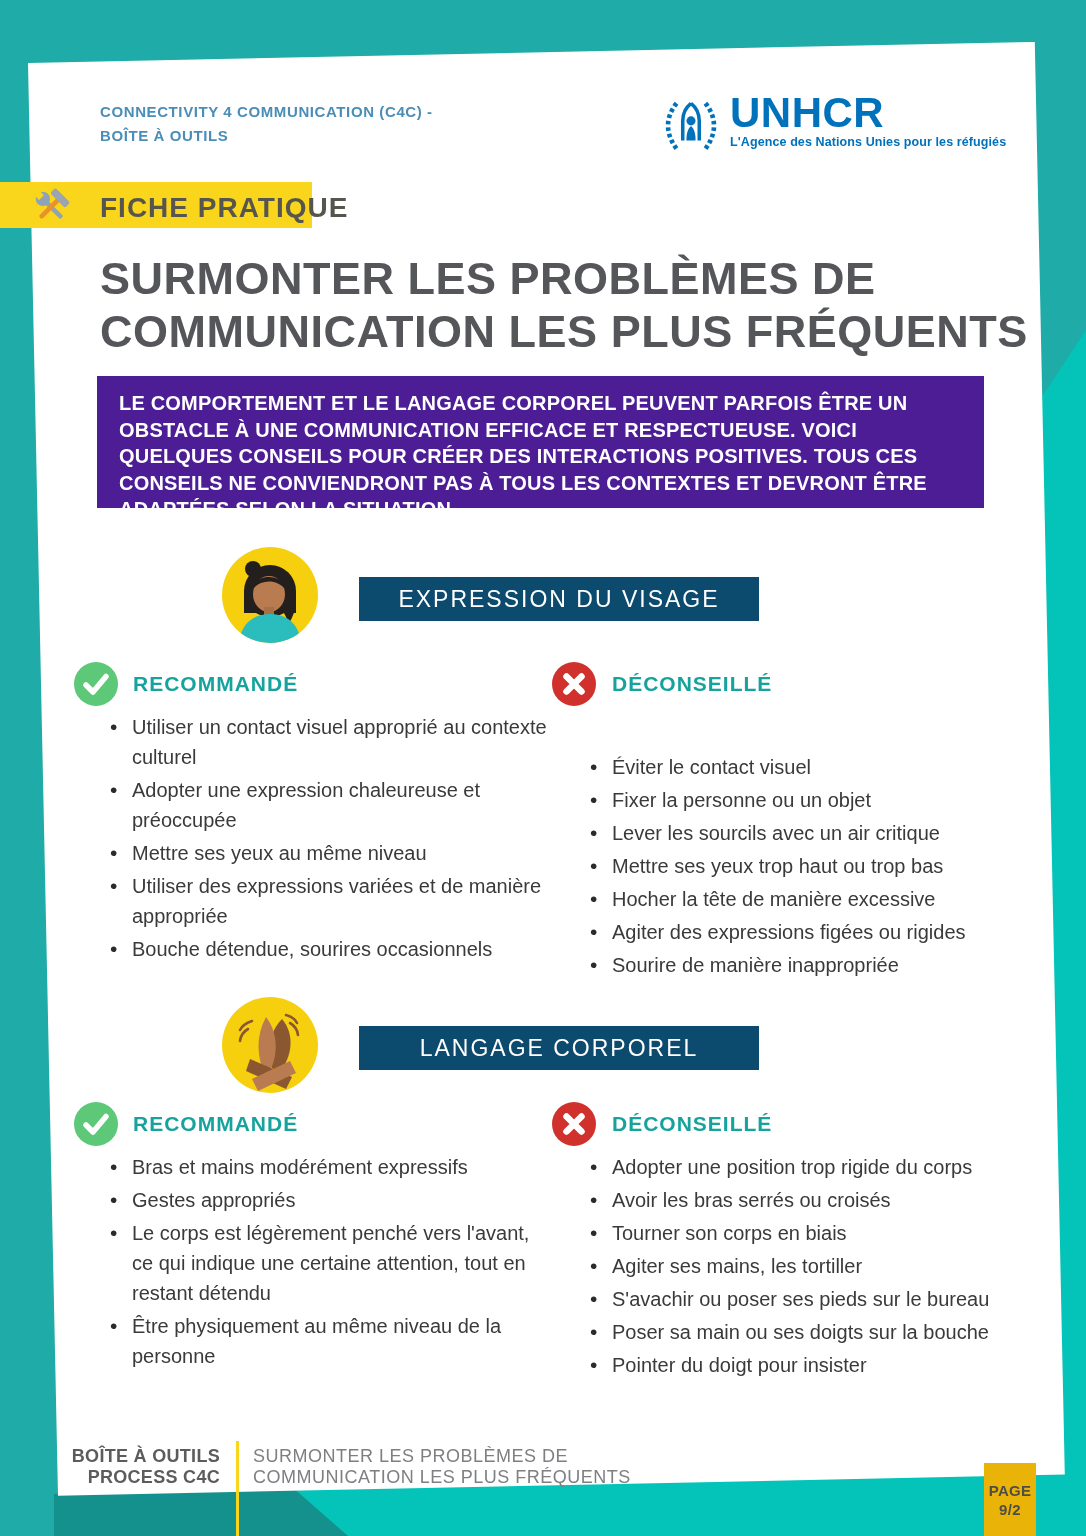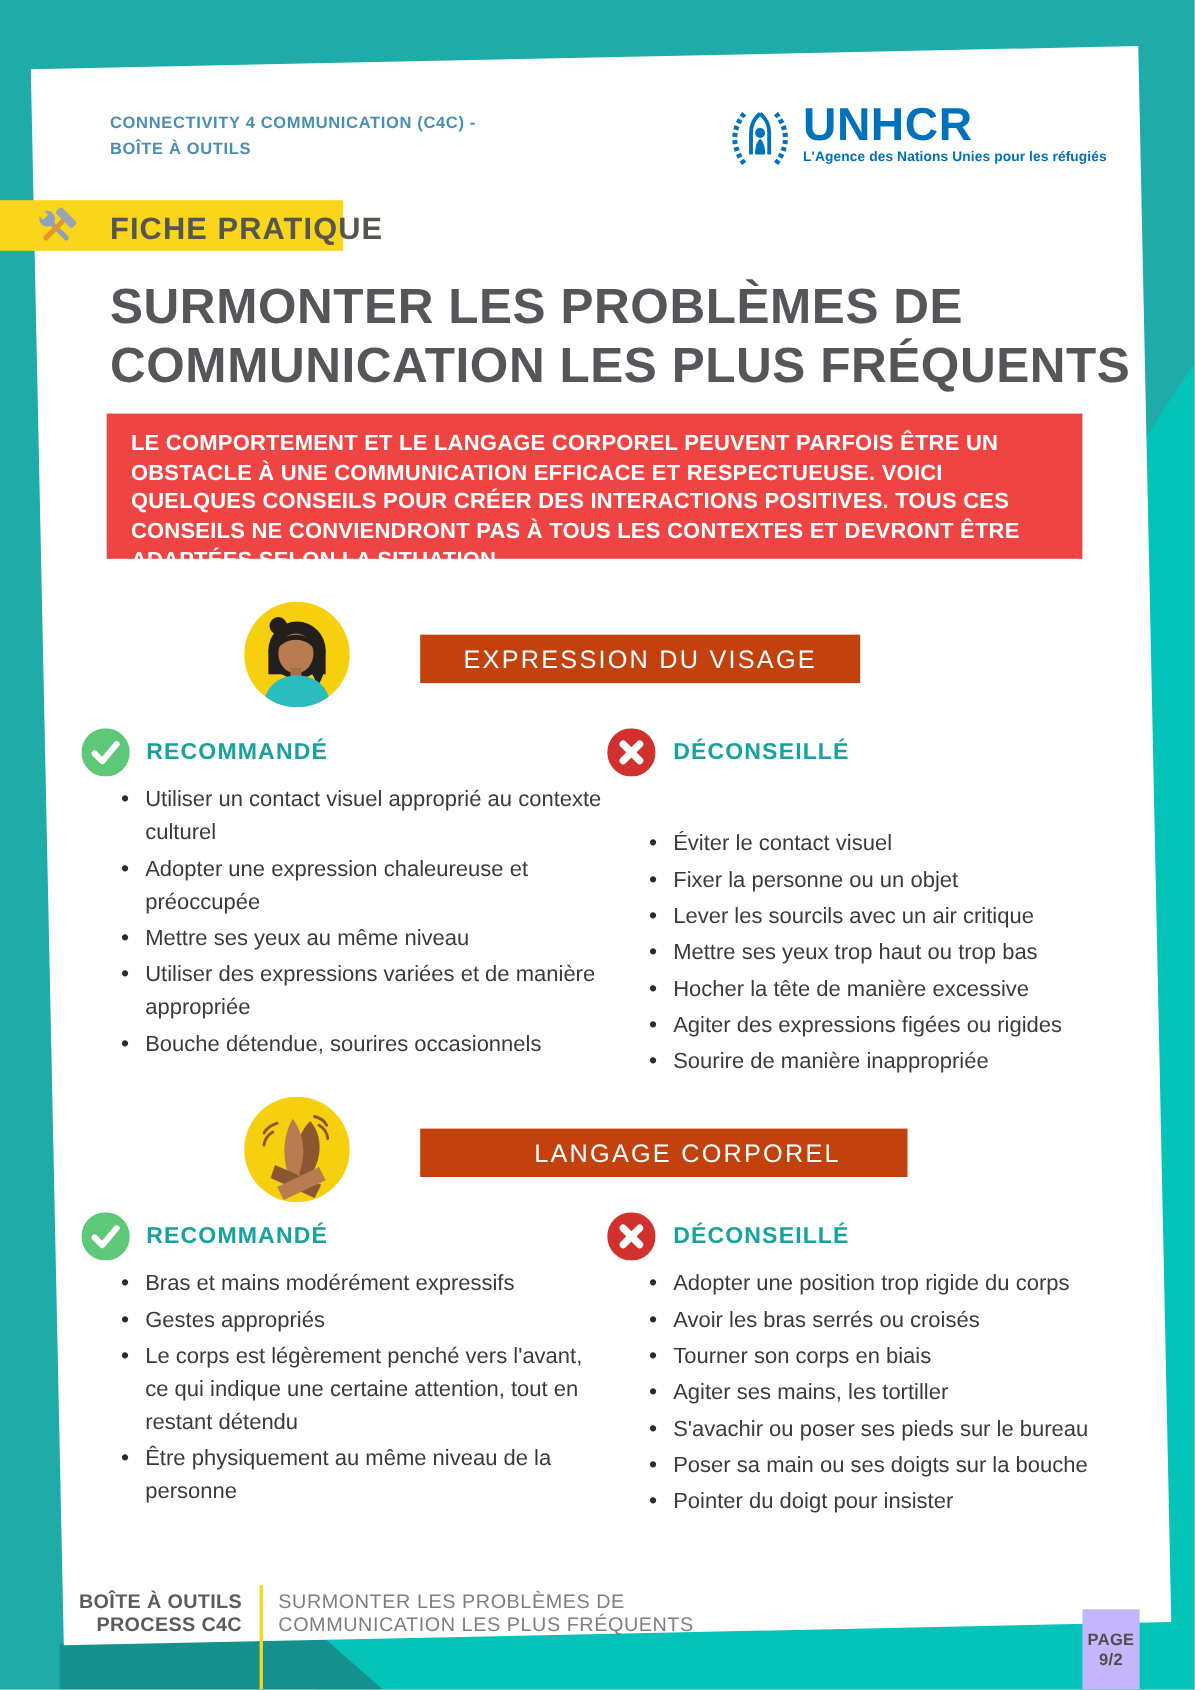--- a/index.html
+++ b/index.html
@@ -22,37 +22,37 @@
   .logo{left:660px;top:93px;display:flex;align-items:flex-start;}
   .logo-text{margin-left:8px;}
   .logo-acronym{font-size:42px;font-weight:700;color:#0072BC;line-height:40px;letter-spacing:.5px;}
   .logo-tagline{font-size:12.5px;font-weight:700;color:#0072BC;margin-top:2px;letter-spacing:.1px;}
   .badge-banner{left:0;top:182px;width:312px;height:46px;background:#F9D51B;}
   .badge-label{left:100px;top:192px;font-size:28px;font-weight:700;color:#56564F;letter-spacing:1px;}
   .tools-icon{left:28px;top:184px;}
   
   .main-title{left:100px;top:252px;font-size:45px;font-weight:700;color:#55565A;
     line-height:53px;letter-spacing:.5px;}
-  .intro-box{left:97px;top:376px;width:887px;height:132px;background:#ef4444;box-sizing:border-box;
+  .intro-box{left:97px;top:376px;width:887px;height:132px;background:#4c1d95;box-sizing:border-box;
     padding:14px 22px;color:#ffffff;font-size:20px;font-weight:700;line-height:26.5px;letter-spacing:.2px;}
   
   .avatar{width:96px;height:96px;}
-  .sec-banner{width:400px;height:44px;background:#c2410c;display:flex;align-items:center;justify-content:center;margin-left:23px;}
+  .sec-banner{width:400px;height:44px;background:#0c4a6e;display:flex;align-items:center;justify-content:center;}
   .sec-banner span{color:#fff;font-size:23px;letter-spacing:2px;font-weight:500;}
   .col-head-label{font-size:21px;font-weight:700;color:#17A39D;letter-spacing:1px;}
   ul.tips{margin:0;padding:0;width:445px;}
   ul.tips li{list-style:none;position:relative;padding-left:24px;margin-bottom:3px;
     font-size:20px;color:#3A3A3C;line-height:30px;}
   ul.tips li::before{content:"\2022";position:absolute;left:2px;top:0;font-size:21px;color:#2b2b2d;}
   
   .footer-left{left:60px;top:1446px;width:160px;text-align:right;font-size:18px;font-weight:700;
     color:#5B5C5E;line-height:21px;letter-spacing:.3px;}
   .footer-divider{left:236px;top:1441px;width:3px;height:95px;background:#F9D51B;}
   .footer-doc{left:253px;top:1446px;font-size:18px;font-weight:400;color:#7E7F82;line-height:21px;letter-spacing:.5px;}
-  .page-tab{left:984px;top:1463px;width:52px;height:73px;background:#c4b5fd;
+  .page-tab{left:984px;top:1463px;width:52px;height:73px;background:#eab308;
     display:flex;align-items:center;justify-content:center;text-align:center;}
   .page-tab div{font-size:15px;font-weight:700;color:#4E4E44;line-height:19px;letter-spacing:.3px;}
 </style>
 </head>
 <body>
 
 <div class="wedge-bright"></div>
 <div class="wedge-dark"></div>
 <div class="sheet"></div>
 
@@ -163,21 +163,21 @@
     <path d="M28 62 L70 80 L64 92 L24 74 Z" fill="#8A5731"></path>
     <path d="M68 64 L30 82 L36 94 L74 76 Z" fill="#B97C50"></path>
     <g fill="none" stroke="#8A5731" stroke-width="2.6" stroke-linecap="round">
       <path d="M26 32 q-7 4 -8 12"></path>
       <path d="M30 24 q-9 3 -12 9"></path>
       <path d="M68 26 q7 4 8 12"></path>
       <path d="M64 18 q8 2 11 8"></path>
     </g>
   </g>
 </svg>
-<div class="abs sec-banner" style="left:359px;top:1026px;padding-left:43px;">
+<div class="abs sec-banner" style="left:359px;top:1026px;">
   <span>LANGAGE CORPOREL</span>
 </div>
 
 <svg class="abs" style="left:74px;top:1102px;" width="44" height="44" viewBox="0 0 44 44">
   <circle cx="22" cy="22" r="22" fill="#5CC878"></circle>
   <path d="M12 23 L19 30 L32 14.5" fill="none" stroke="#ffffff" stroke-width="5.5" stroke-linecap="round" stroke-linejoin="round"></path>
 </svg>
 <div class="abs col-head-label" style="left:133px;top:1112px;">RECOMMANDÉ</div>
 
 <svg class="abs" style="left:552px;top:1102px;" width="44" height="44" viewBox="0 0 44 44">

